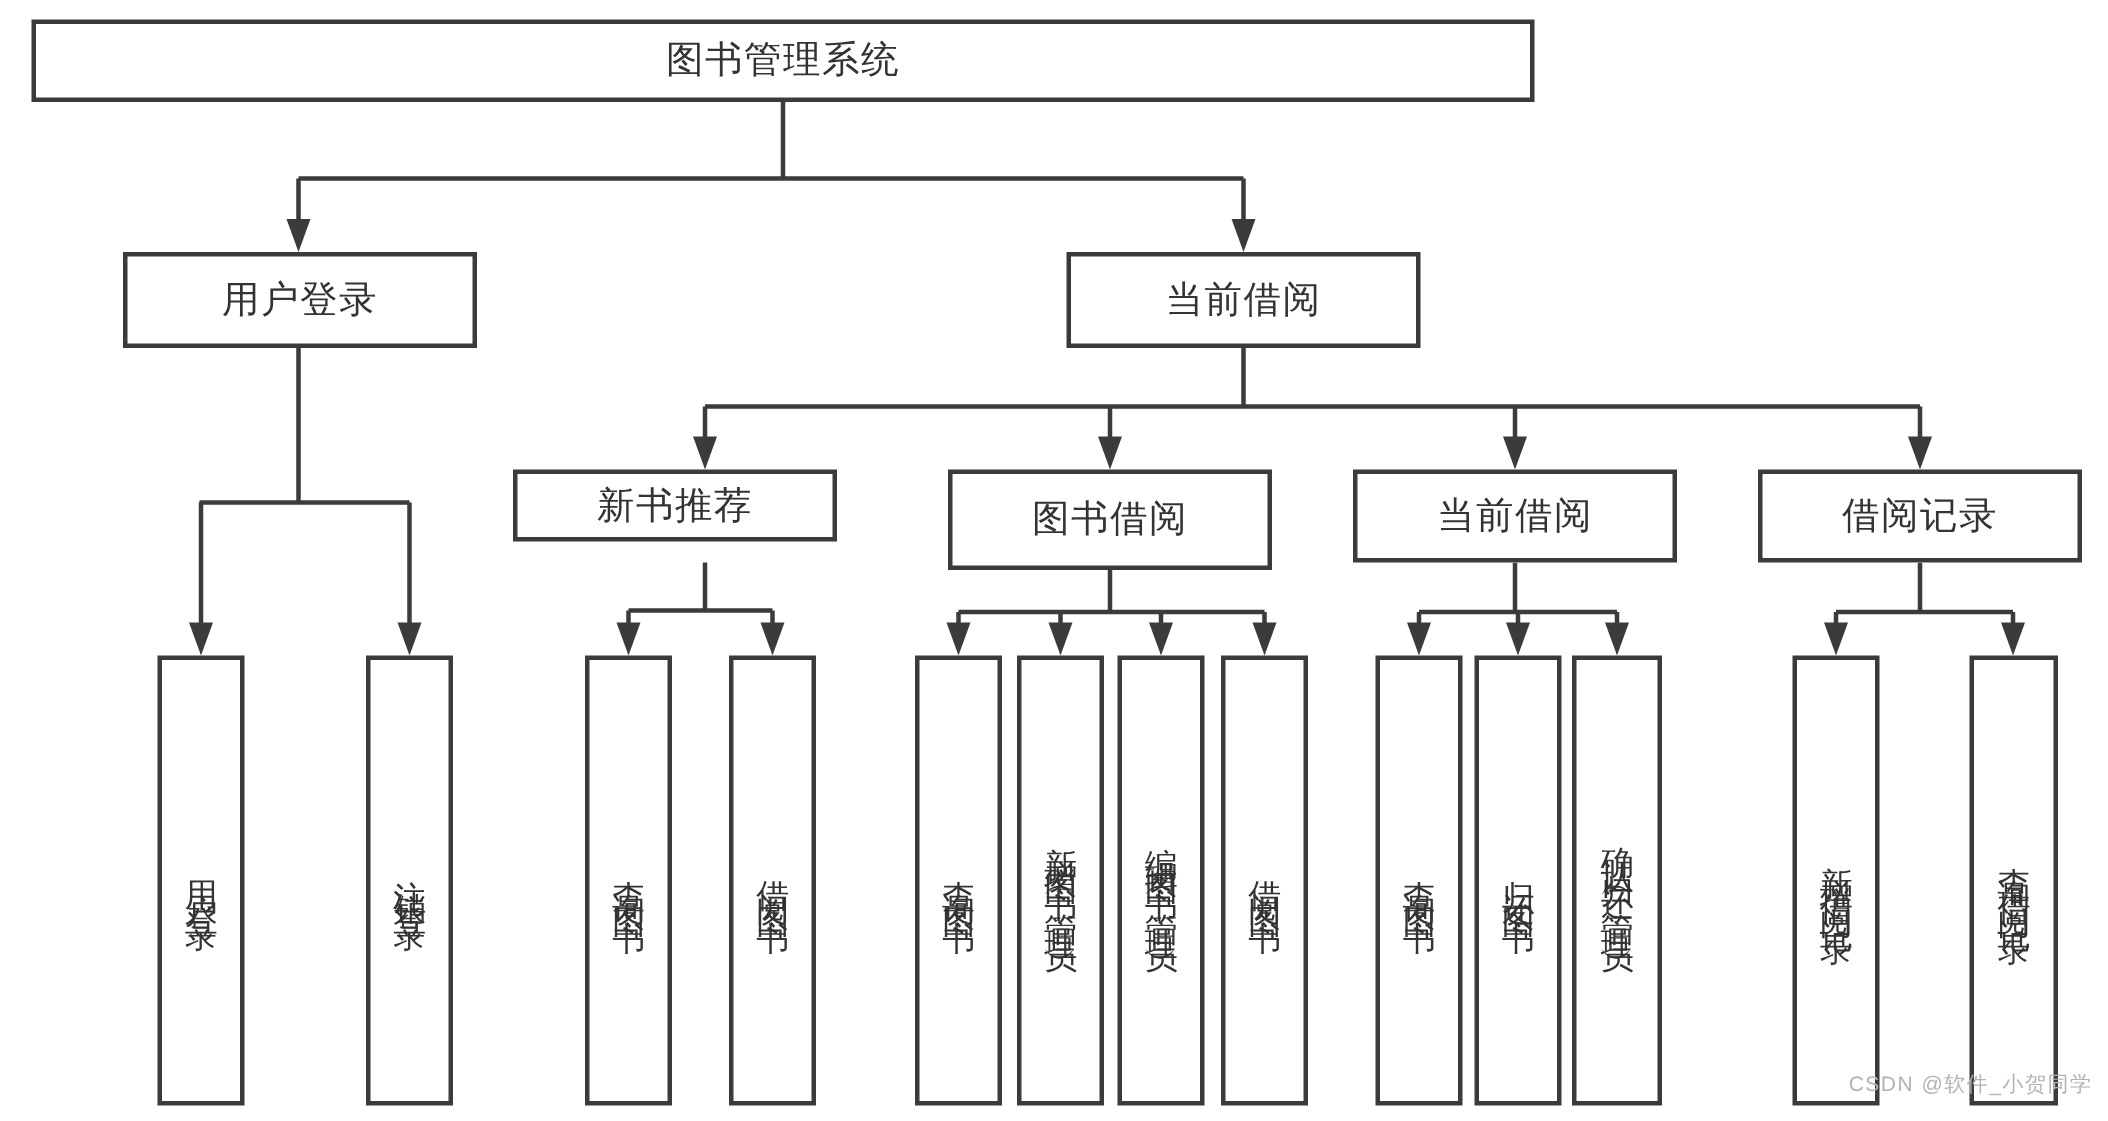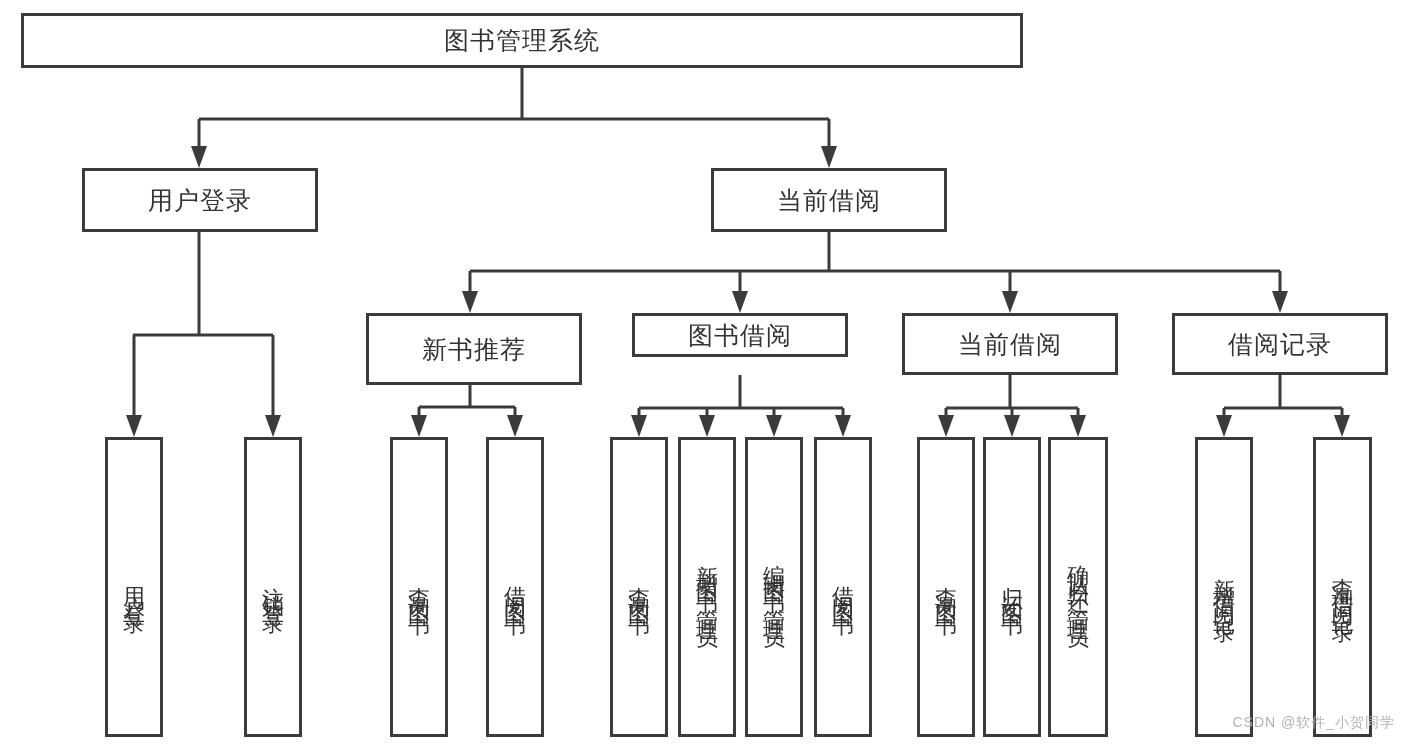--- a/index.html
+++ b/index.html
@@ -102,22 +102,22 @@
       <polygon points="1216,415 1232,415 1224,437"></polygon>
       <polygon points="1334,415 1350,415 1342,437"></polygon>
     </g>
   </svg>
 
   <div class="box h" style="left:21px; top:13px; width:1002px; height:55px;text-align:right;">图书管理系统</div>
 
   <div class="box h" style="left:82px; top:168px; width:236px; height:64px;">用户登录</div>
   <div class="box h" style="left:711px; top:168px; width:236px; height:64px;">当前借阅</div>
 
-  <div class="box h" style="left:366px; top:313px; width:216px; height:72px;">新书推荐</div>
-  <div class="box h" style="left:632px; top:313px; width:216px; height:44px;">图书借阅</div>
+  <div class="box h" style="left:342px; top:313px; width:216px; height:48px;">新书推荐</div>
+  <div class="box h" style="left:632px; top:313px; width:216px; height:67px;">图书借阅</div>
   <div class="box h" style="left:902px; top:313px; width:216px; height:62px;">当前借阅</div>
   <div class="box h" style="left:1172px; top:313px; width:216px; height:62px;">借阅记录</div>
 
   <div class="box v" style="left:105px; top:437px; width:58px; height:300px;">用户登录</div>
   <div class="box v" style="left:244px; top:437px; width:58px; height:300px;">注销登录</div>
 
   <div class="box v" style="left:390px; top:437px; width:58px; height:300px;">查询图书</div>
   <div class="box v" style="left:486px; top:437px; width:58px; height:300px;">借阅图书</div>
 
   <div class="box v" style="left:610px; top:437px; width:58px; height:300px;">查询图书</div>

